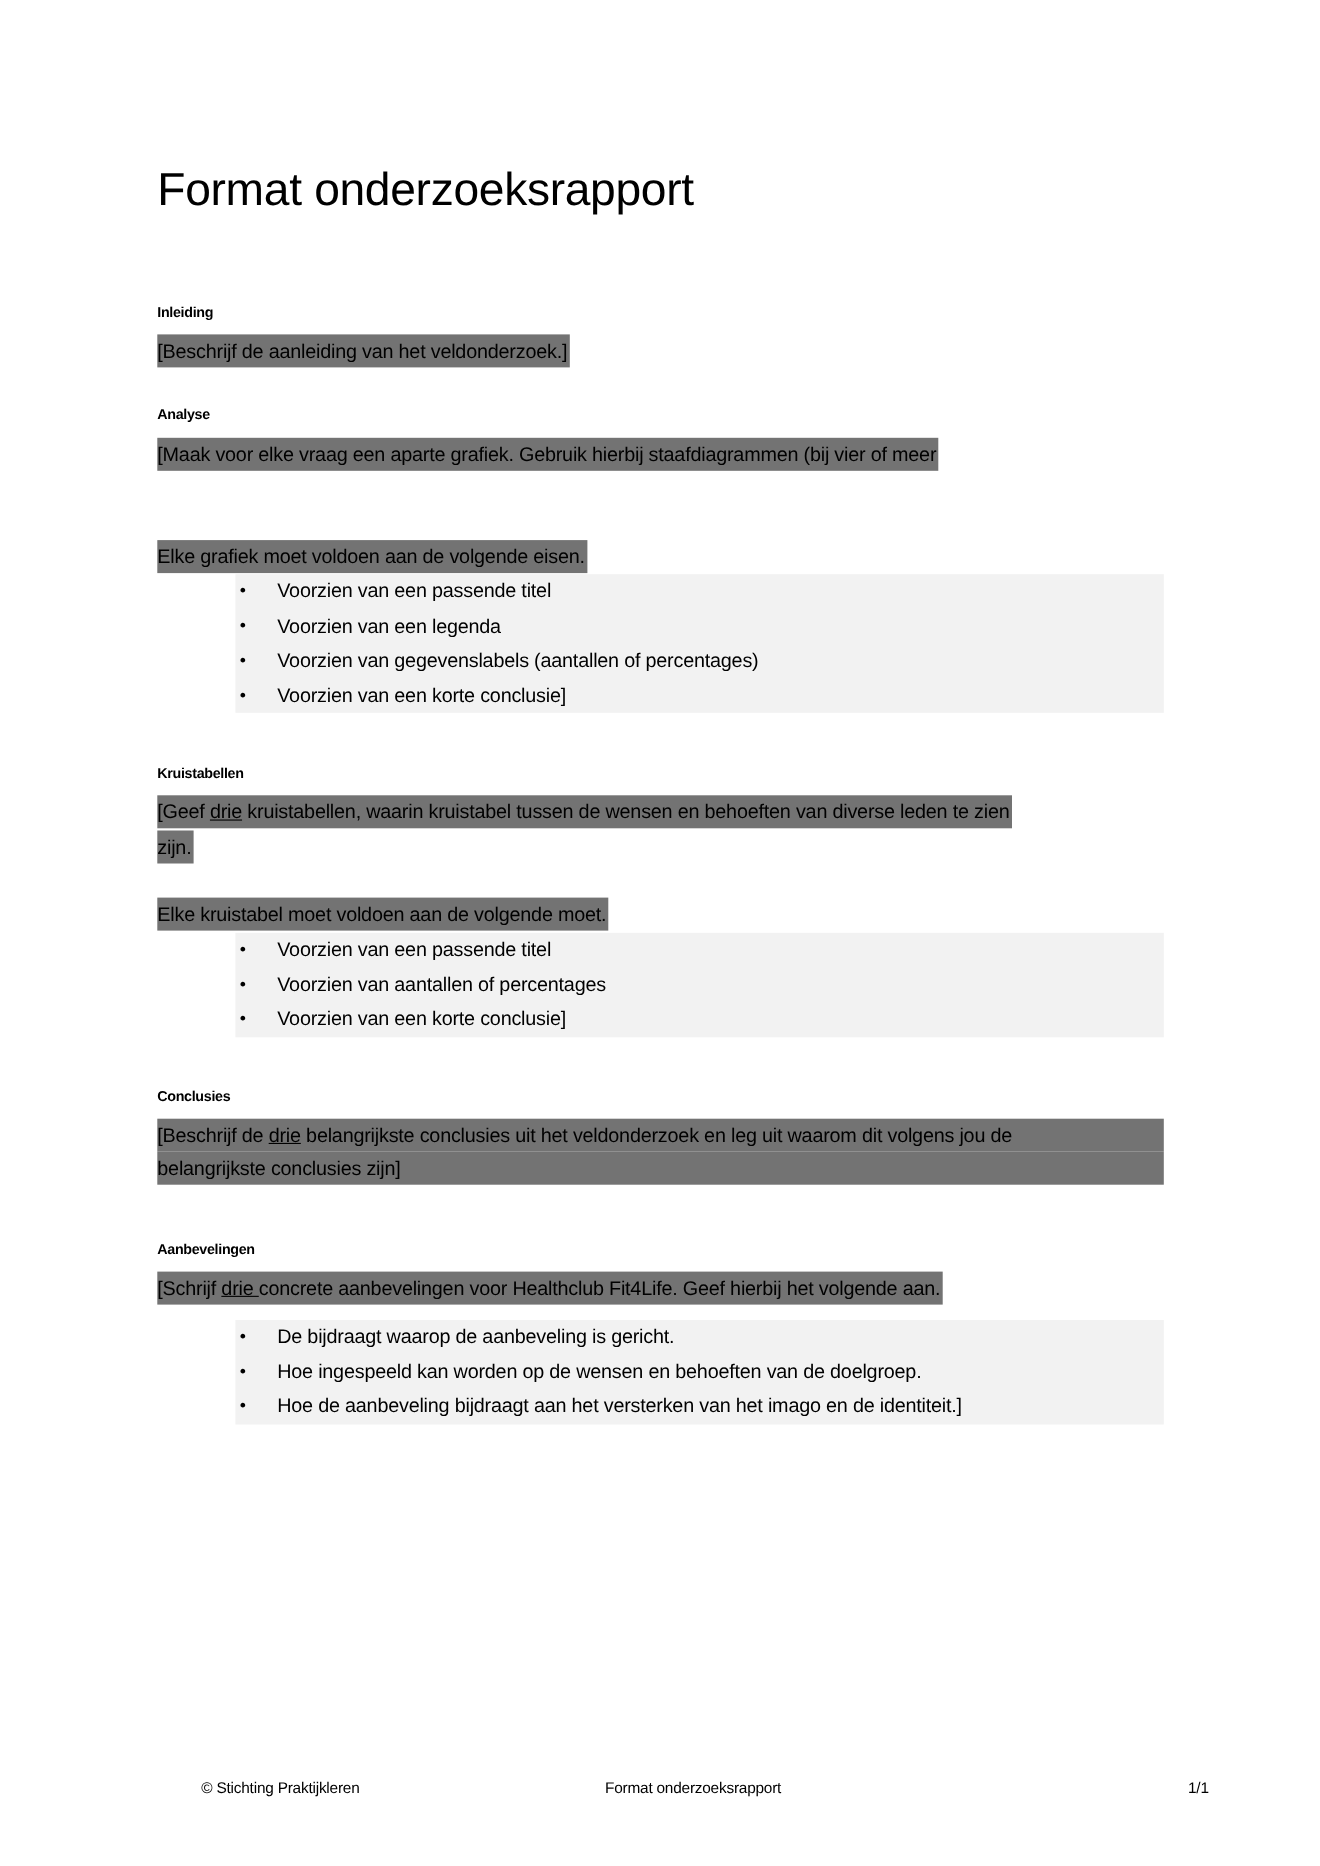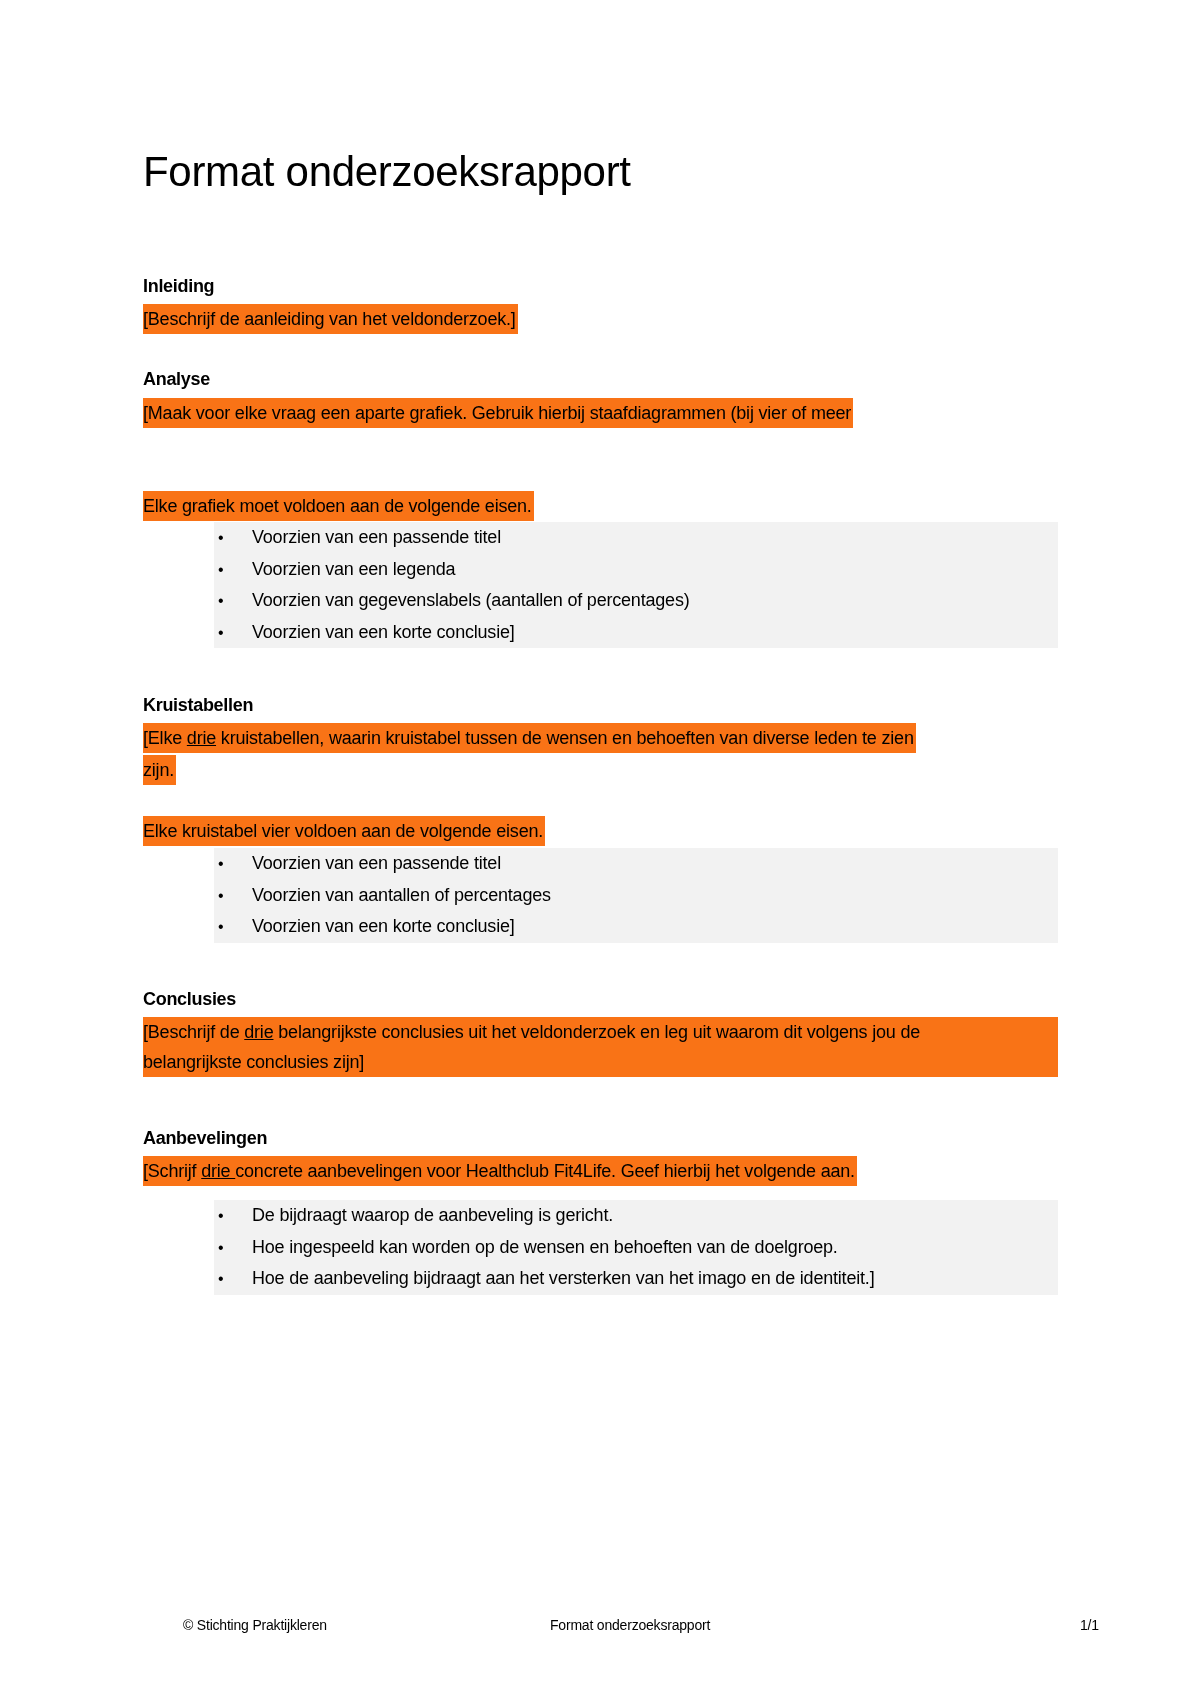--- a/index.html
+++ b/index.html
@@ -8,25 +8,25 @@
       font-family: "Liberation Sans", "DejaVu Sans", sans-serif;
       color: #000;
     }
     .page { position: absolute; left: 0; top: 0; width: 1200px; height: 1696px; }
     .title {
       position: absolute; left: 143px; top: 148px;
       font-size: 42px; font-weight: normal; letter-spacing: -0.3px; margin: 0;
     }
     .h {
       position: absolute; left: 143px; margin: 0;
-      font-size: 18px; font-weight: bold; letter-spacing: -0.3px;
+      font-size: 13px; font-weight: bold; letter-spacing: -0.3px;
     }
     .line {
       position: absolute; left: 143px; height: 30px; line-height: 30px;
-      font-size: 18px; letter-spacing: -0.2px; background: #f97316; padding: 0 2px 0 0;
+      font-size: 18px; letter-spacing: -0.2px; background: #737373; padding: 0 2px 0 0;
       white-space: nowrap;
     }
     .u { text-decoration: underline; }
     .list {
       position: absolute; left: 214px; width: 844px; background: #f2f2f2;
       margin: 0; padding: 0; list-style: none;
     }
     .list li {
       position: relative; height: 31.5px; line-height: 31.5px; font-size: 18px;
       padding-left: 38px; letter-spacing: -0.2px; white-space: nowrap;
@@ -53,24 +53,24 @@
 
   <div class="line" style="top:491px">Elke grafiek moet voldoen aan de volgende eisen.</div>
   <ul class="list" style="top:522px">
     <li><span class="bullet">•</span><span>Voorzien van een passende titel</span></li>
     <li><span class="bullet">•</span><span>Voorzien van een legenda</span></li>
     <li><span class="bullet">•</span><span>Voorzien van gegevenslabels (aantallen of percentages)</span></li>
     <li><span class="bullet">•</span><span>Voorzien van een korte conclusie]</span></li>
   </ul>
 
   <h2 class="h" style="top:695px">Kruistabellen</h2>
-  <div class="line" style="top:723px"><span>[Elke </span><span class="u">drie</span><span> kruistabellen, waarin kruistabel tussen de wensen en behoeften van diverse leden te zien</span></div>
+  <div class="line" style="top:723px"><span>[Geef </span><span class="u">drie</span><span> kruistabellen, waarin kruistabel tussen de wensen en behoeften van diverse leden te zien</span></div>
   <div class="line" style="top:755px">zijn.</div>
 
-  <div class="line" style="top:816px">Elke kruistabel vier voldoen aan de volgende eisen.</div>
+  <div class="line" style="top:816px">Elke kruistabel moet voldoen aan de volgende moet.</div>
   <ul class="list" style="top:848px">
     <li><span class="bullet">•</span><span>Voorzien van een passende titel</span></li>
     <li><span class="bullet">•</span><span>Voorzien van aantallen of percentages</span></li>
     <li><span class="bullet">•</span><span>Voorzien van een korte conclusie]</span></li>
   </ul>
 
   <h2 class="h" style="top:989px">Conclusies</h2>
   <div class="line" style="top:1047px; width:913px">belangrijkste conclusies zijn]</div>
   <div class="line" style="top:1017px; width:913px"><span>[Beschrijf de </span><span class="u">drie</span><span> belangrijkste conclusies uit het veldonderzoek en leg uit waarom dit volgens jou de</span></div>
 

